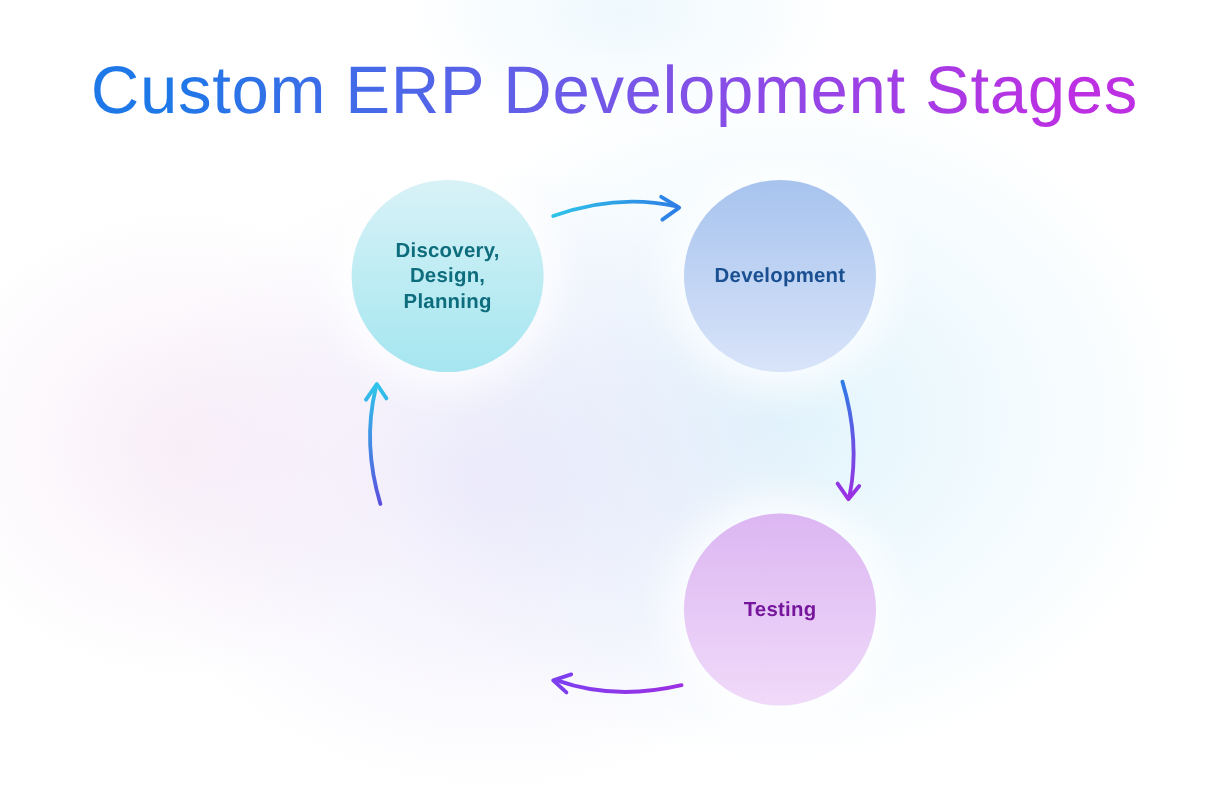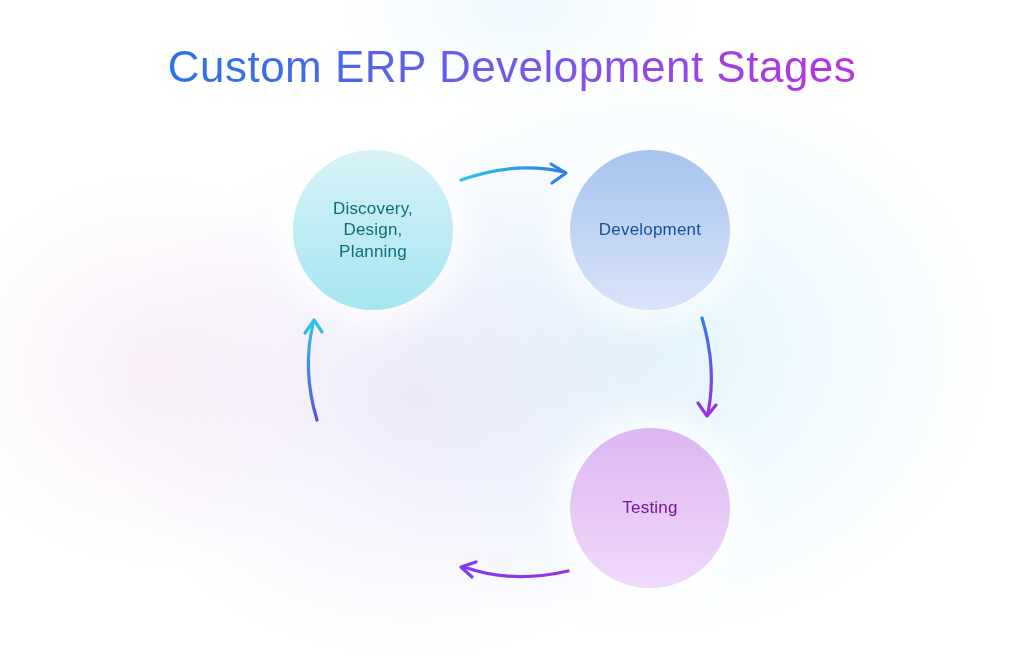--- a/index.html
+++ b/index.html
@@ -23,21 +23,21 @@
       radial-gradient(ellipse 260px 140px at 520px 10px, rgba(222,242,252,0.5), rgba(222,242,252,0) 70%),
       #ffffff;
   }
   .title {
     position: absolute;
     top: 42px;
     left: 0;
     width: 100%;
     margin: 0;
     text-align: center;
-    font-size: 44px;
+    font-size: 56px;
     font-weight: 300;
     letter-spacing: 0.5px;
     background: linear-gradient(90deg,
       var(--title-grad-start, #1f78e8) 14%,
       var(--title-grad-mid, #7a55e8) 52%,
       var(--title-grad-end, #bd2fe3) 87%);
     -webkit-background-clip: text;
     background-clip: text;
     color: transparent;
     -webkit-text-fill-color: transparent;
@@ -49,21 +49,21 @@
     border-radius: 50%;
     display: flex;
     align-items: center;
     justify-content: center;
     text-align: center;
     box-shadow: 0 0 32px 14px rgba(255,255,255,0.78);
   }
   .stage-label {
     white-space: pre-line;
     font-size: 17px;
-    font-weight: 400;
+    font-weight: 700;
     line-height: 1.26;
     letter-spacing: 0.2px;
     padding: 0 10px;
   }
   .c-discovery {
     left: 293px; top: 150px;
     background: linear-gradient(180deg, var(--discovery-top, #d8f2f7), var(--discovery-bottom, #a5e6f0));
     color: var(--discovery-text, #0e6d7d);
   }
   .c-development {

